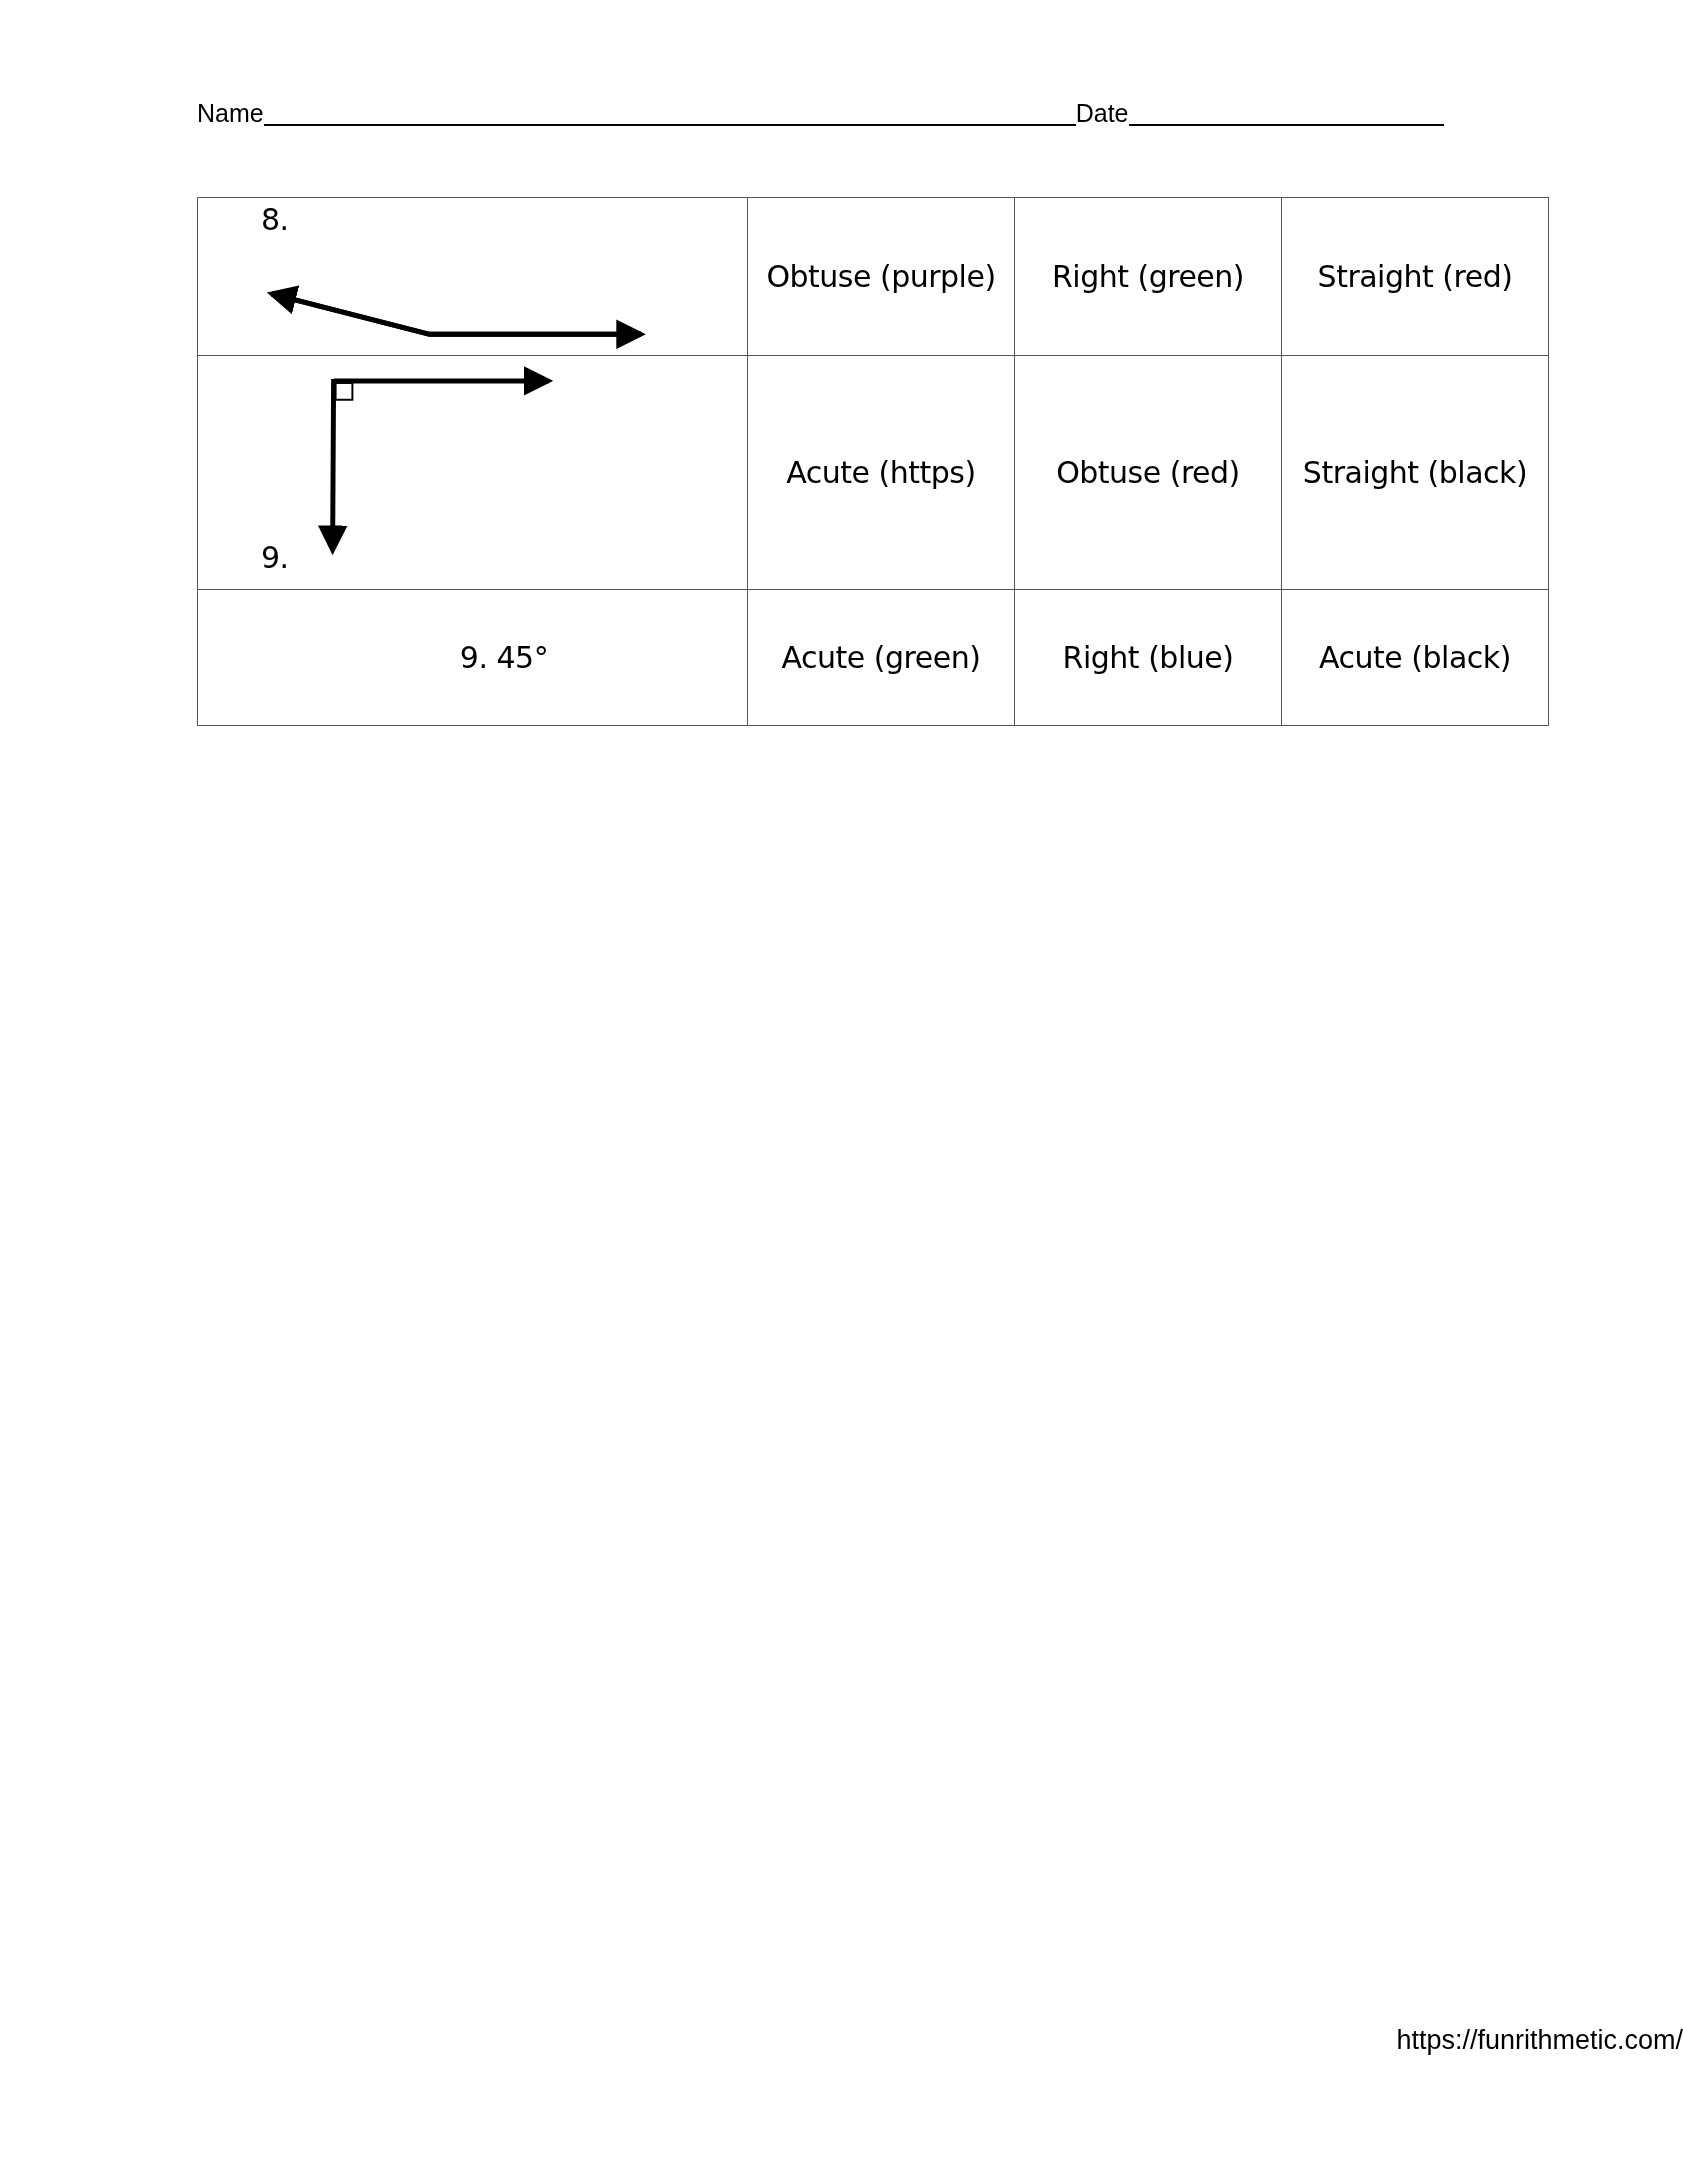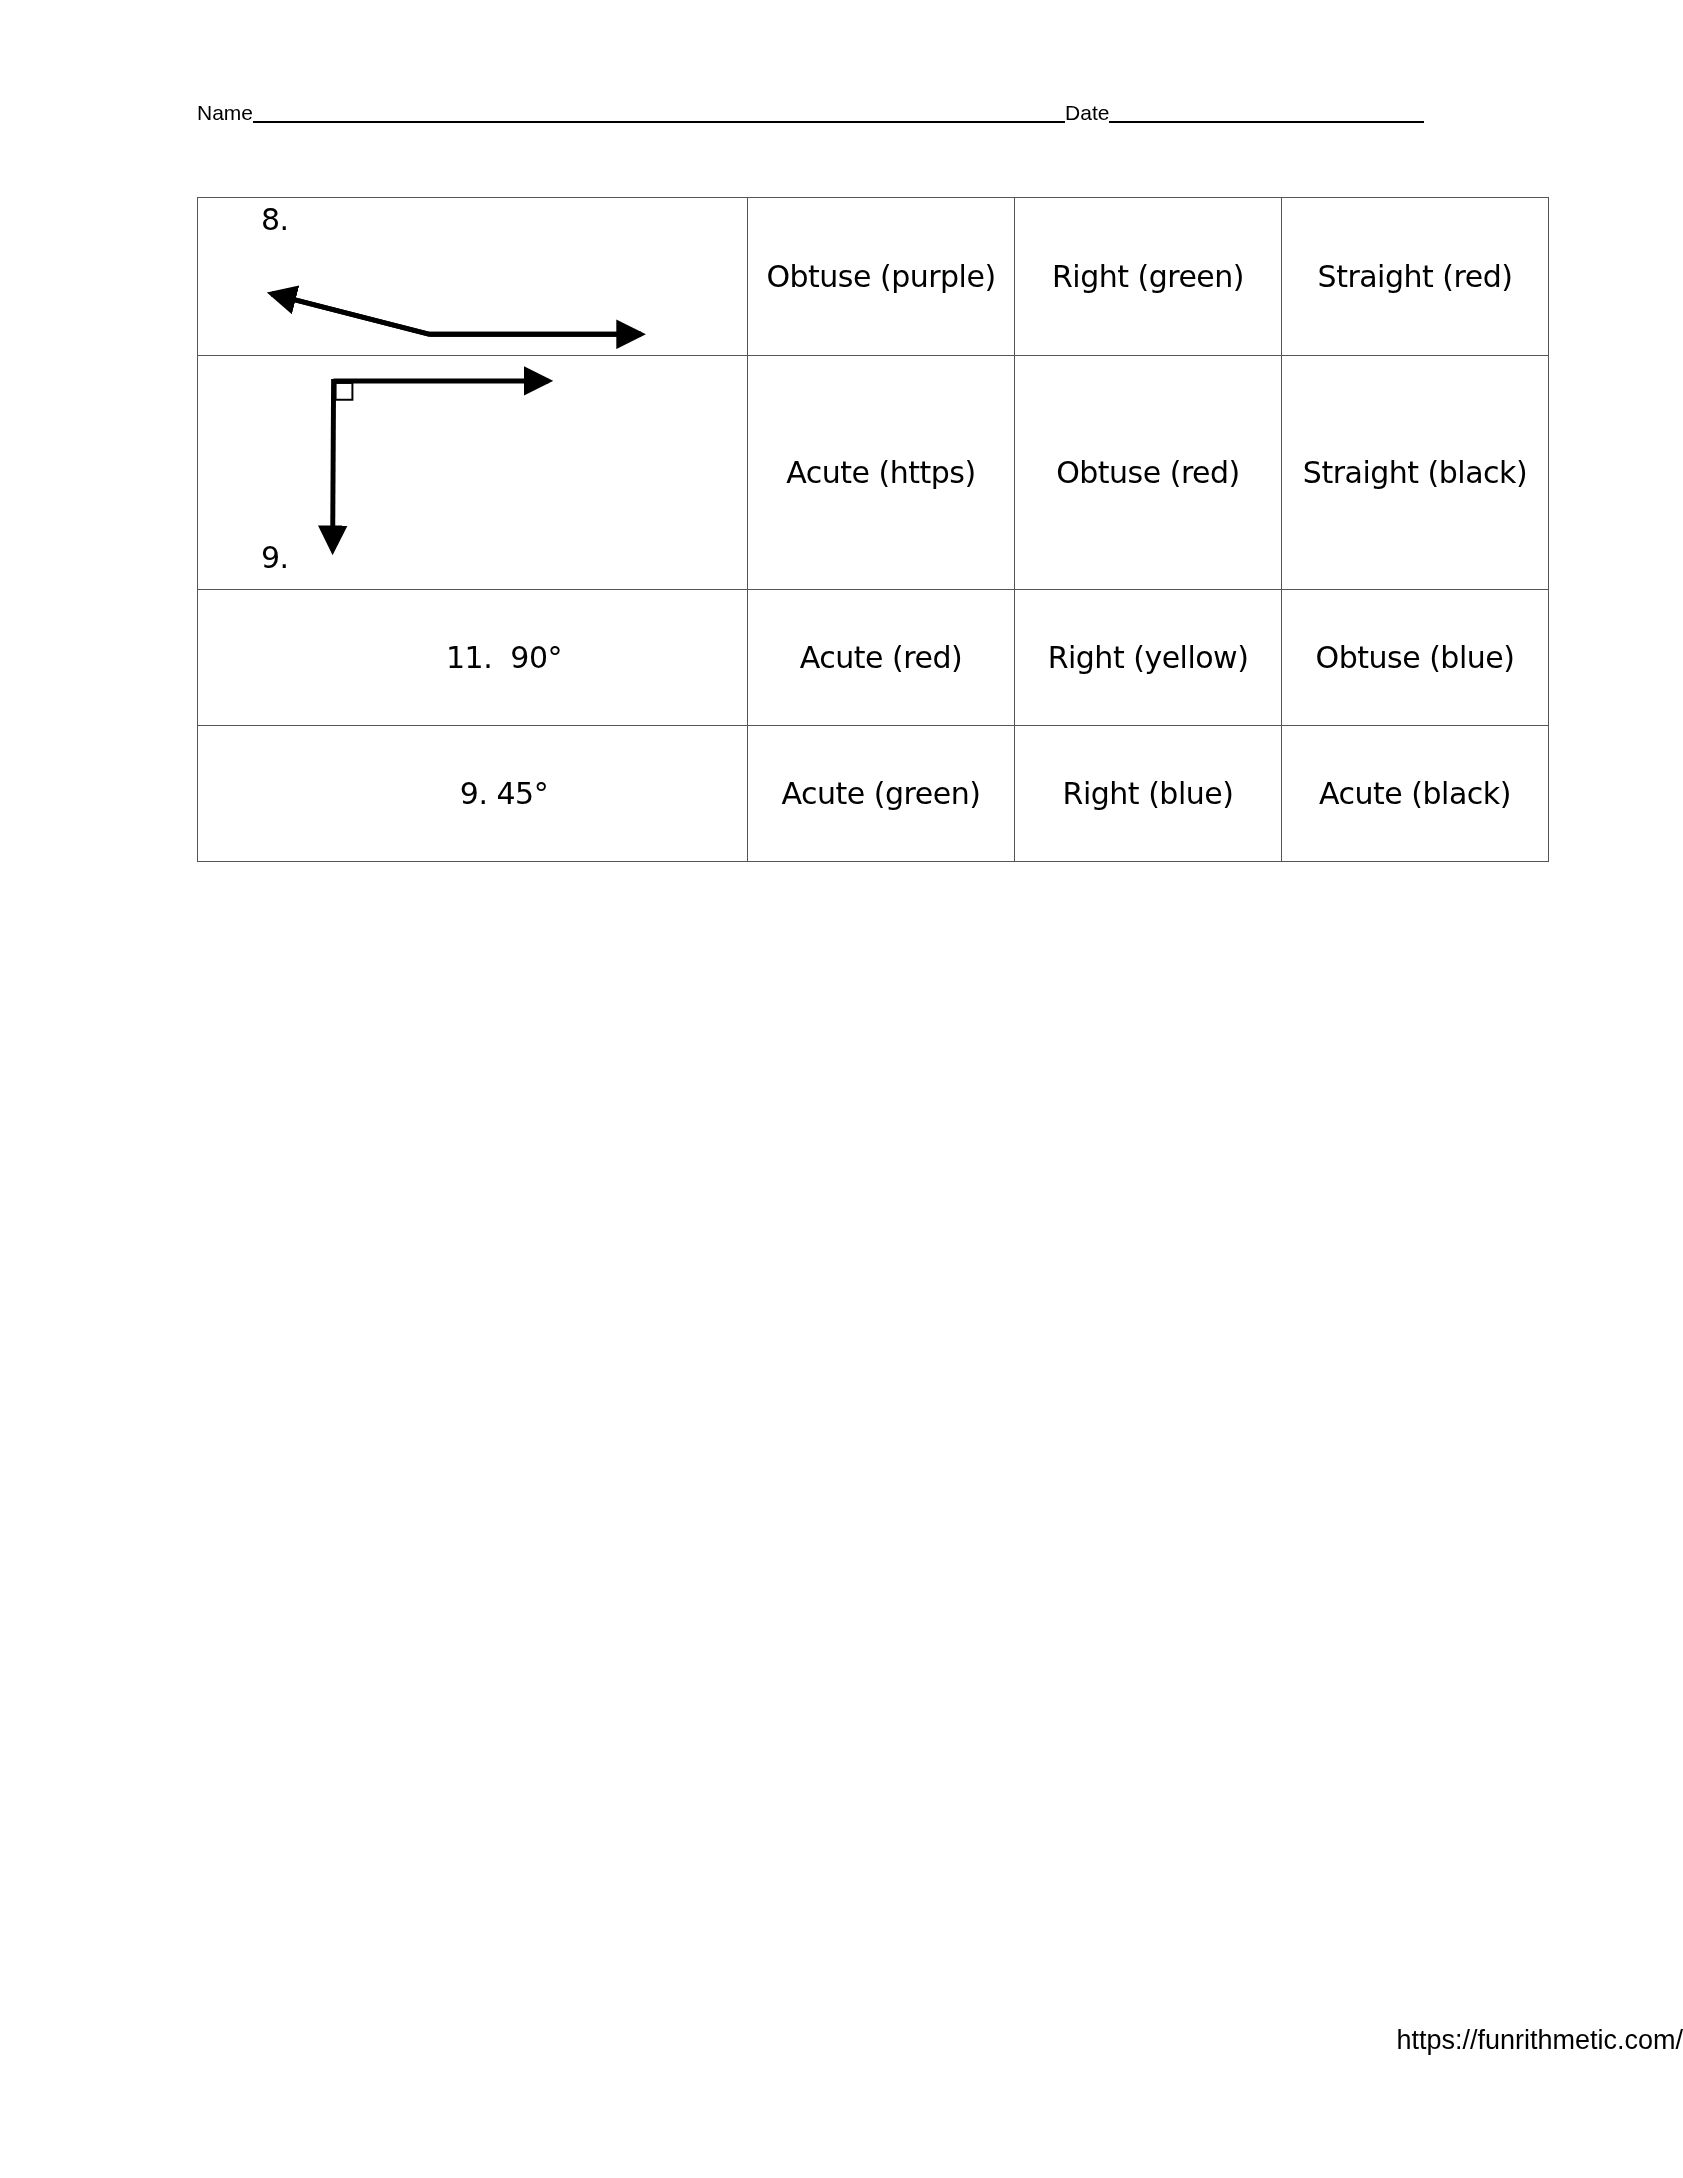--- a/index.html
+++ b/index.html
@@ -1,17 +1,17 @@
 <!DOCTYPE html>
 <html><head>
 <meta charset="utf-8">
 <style>
   html,body{margin:0;padding:0;background:#fff;}
   body{width:1683px;height:2178px;position:relative;overflow:hidden;font-family:"DejaVu Sans",sans-serif;color:#000;}
-  .header{position:absolute;left:197px;top:99px;font-family:"Liberation Sans",sans-serif;font-size:21px;display:flex;align-items:flex-end;}
+  .header{position:absolute;left:197px;top:99px;font-family:"Liberation Sans",sans-serif;font-size:25px;display:flex;align-items:flex-end;}
   .blank{display:inline-block;border-bottom:2px solid #000;height:22px;margin-bottom:2px;}
   .blank.name{width:812px;}
   .blank.date{width:315px;}
   table.ws{position:absolute;left:197px;top:197px;border-collapse:collapse;}
   table.ws td{border:1.5px solid #555;padding:0;text-align:center;vertical-align:middle;font-size:30px;font-family:"DejaVu Sans",sans-serif;letter-spacing:-0.5px;position:relative;}
   .c0{width:486px;}
   .c1,.c2,.c3{width:266px;}
   .r0{height:158px;}
   .r1{height:234px;}
   .r2,.r3,.r4{height:136px;}
@@ -63,26 +63,20 @@
         <line x1="137" y1="25" x2="354" y2="25" stroke="#000" stroke-width="5" marker-end="url(#ah2)"></line>
         <line x1="137" y1="23" x2="136" y2="196" stroke="#000" stroke-width="5" marker-end="url(#ah2)"></line>
         <rect x="139" y="27" width="17" height="17" fill="none" stroke="#000" stroke-width="2"></rect>
       </svg>
       <span class="qnum bottom">9.</span>
     </td>
     <td class="c1"><span>Acute (https)</span></td>
     <td class="c2"><span>Obtuse (red)</span></td>
     <td class="c3"><span>Straight (black)</span></td>
   </tr>
-  <tr class="r3">
-    <td class="c0 q"><span style="white-space:pre">11.  90°</span></td>
-    <td class="c1"><span>Acute (red)</span></td>
-    <td class="c2"><span>Right (yellow)</span></td>
-    <td class="c3"><span>Obtuse (blue)</span></td>
-  </tr>
   <tr class="r4">
     <td class="c0 q"><span>9. 45°</span></td>
     <td class="c1"><span>Acute (green)</span></td>
     <td class="c2"><span>Right (blue)</span></td>
     <td class="c3"><span>Acute (black)</span></td>
   </tr>
 </tbody>
   </table>
 
 <div class="footer">https://funrithmetic.com/</div>

